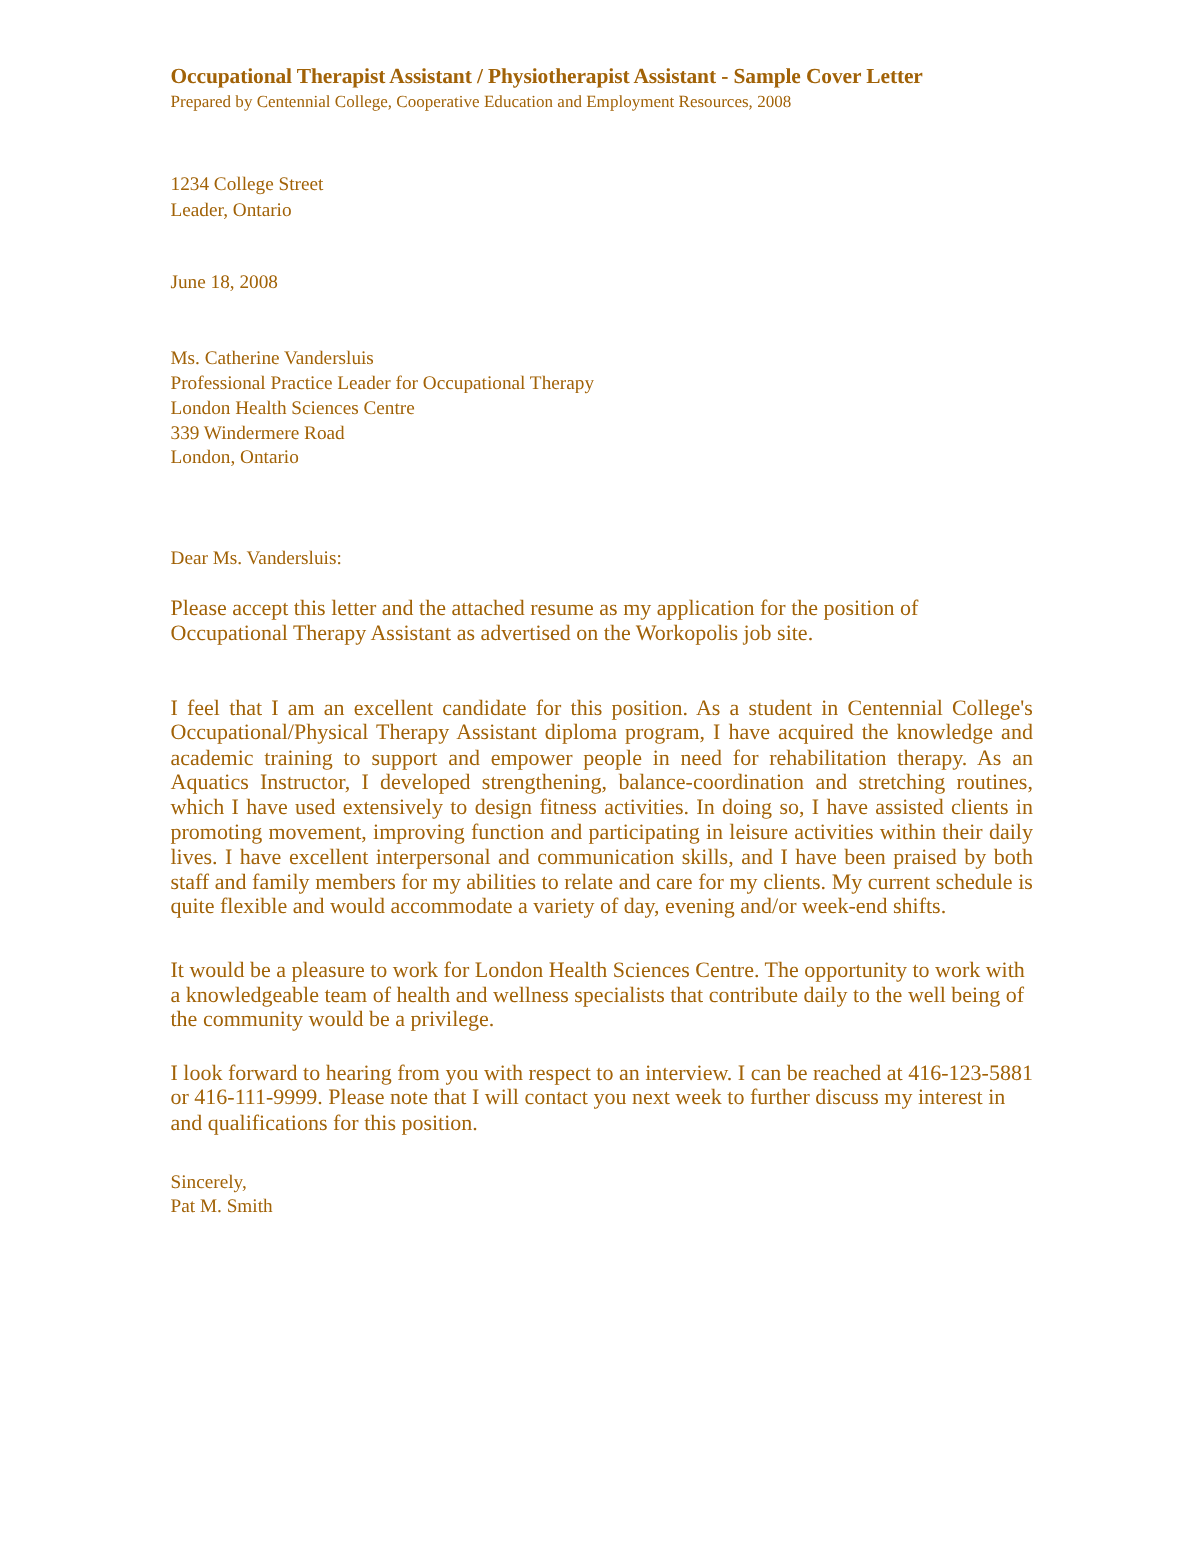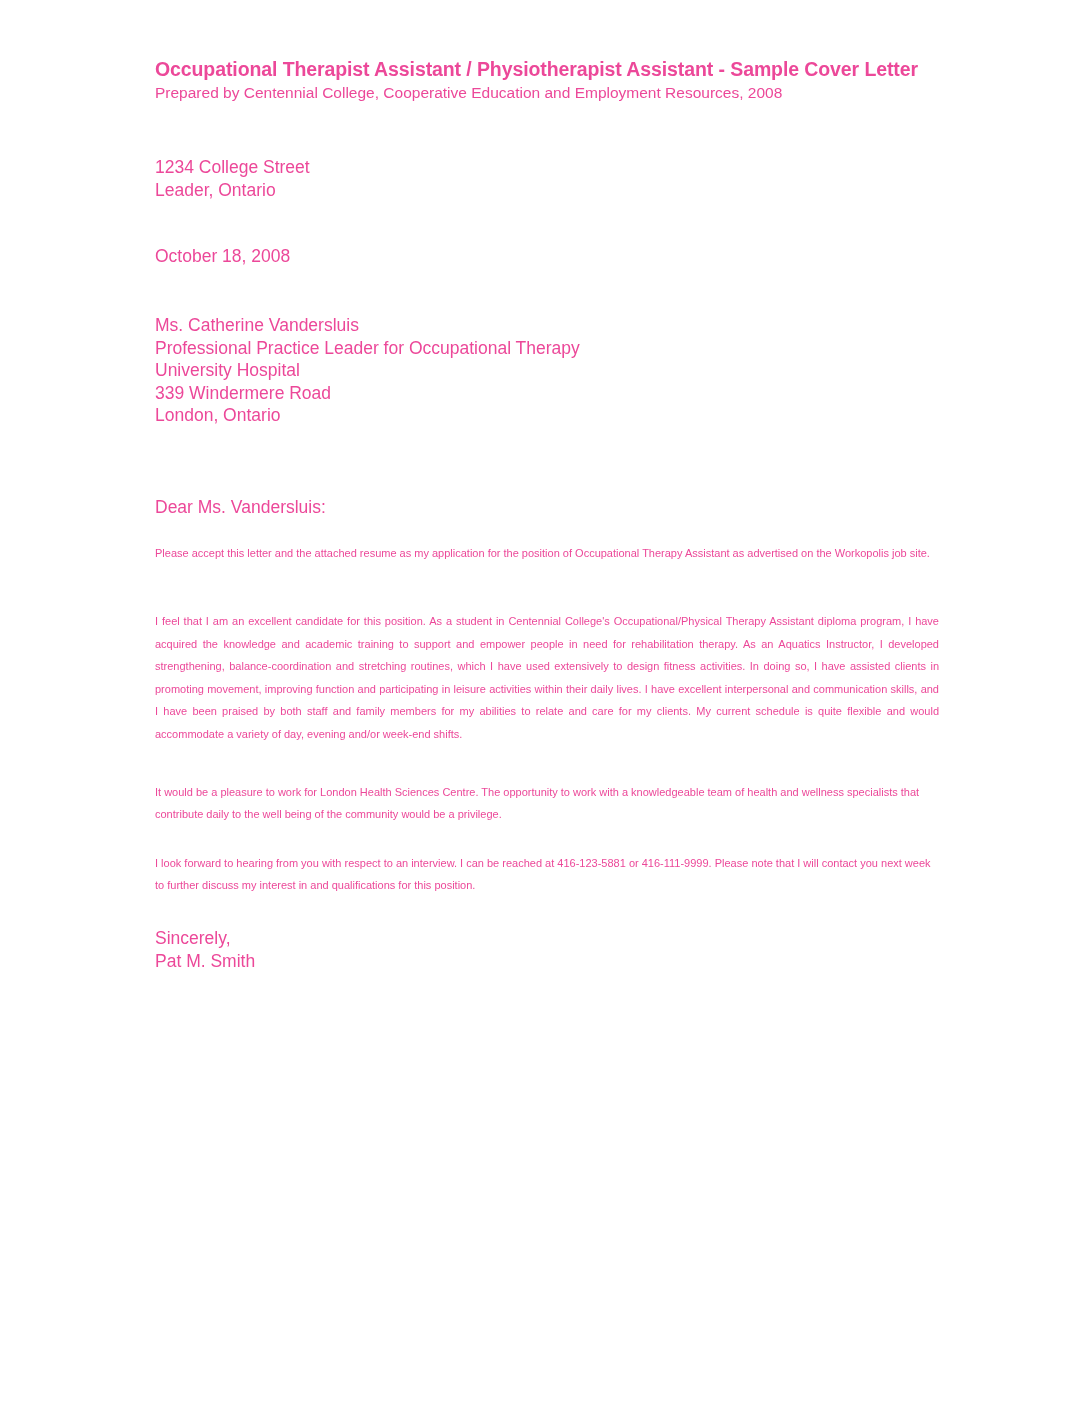--- a/index.html
+++ b/index.html
@@ -5,22 +5,22 @@
   html, body {
     margin: 0;
     padding: 0;
     background: #ffffff;
   }
   .page {
     position: relative;
     width: 1084px;
     height: 1403px;
     background: #ffffff;
-    font-family: Liberation Sans, sans-serif;
-    color: #ec4899;
+    font-family: Liberation Serif, serif;
+    color: #a16207;
     overflow: hidden;
   }
   .content {
     position: absolute;
     left: 155px;
     top: 58px;
     width: 784px;
   }
 
   .doc-title {
@@ -44,21 +44,21 @@
     line-height: 22.6px;
     margin: 0;
   }
 
   .sender-address { margin-top: 53px; }
   .letter-date    { margin-top: 44px; }
   .recipient      { margin-top: 46px; }
   .salutation     { margin-top: 69px; }
 
   .para {
-    font-size: 11px;
+    font-size: 20px;
     line-height: 22.6px;
     margin: 0;
   }
   .para-intro     { margin-top: 24px; }
   .para-justified {
     margin-top: 45px;
     text-align: justify;
     text-justify: inter-word;
   }
   .para-plain     { margin-top: 35px; text-align: left; }
@@ -77,26 +77,26 @@
 
     <h1 class="doc-title">Occupational Therapist Assistant / Physiotherapist Assistant - Sample Cover Letter</h1>
 
     <div class="doc-subtitle">Prepared by Centennial College, Cooperative Education and Employment Resources, 2008</div>
 
     <div class="block sender-address">
       <span class="line">1234 College Street</span>
       <span class="line">Leader, Ontario</span>
     </div>
 
-    <div class="block letter-date">October 18, 2008</div>
+    <div class="block letter-date">June 18, 2008</div>
 
     <div class="block recipient">
       <span class="line">Ms. Catherine Vandersluis</span>
       <span class="line">Professional Practice Leader for Occupational Therapy</span>
-      <span class="line">University Hospital</span>
+      <span class="line">London Health Sciences Centre</span>
       <span class="line">339 Windermere Road</span>
       <span class="line">London, Ontario</span>
     </div>
 
     <div class="block salutation">Dear Ms. Vandersluis:</div>
 
     <p class="para para-intro">Please accept this letter and the attached resume as my application for the position of Occupational Therapy Assistant as advertised on the Workopolis job site.</p>
 
     <p class="para para-justified">I feel that I am an excellent candidate for this position. As a student in Centennial College's Occupational/Physical Therapy Assistant diploma program, I have acquired the knowledge and academic training to support and empower people in need for rehabilitation therapy. As an Aquatics Instructor, I developed strengthening, balance-coordination and stretching routines, which I have used extensively to design fitness activities. In doing so, I have assisted clients in promoting movement, improving function and participating in leisure activities within their daily lives. I have excellent interpersonal and communication skills, and I have been praised by both staff and family members for my abilities to relate and care for my clients. My current schedule is quite flexible and would accommodate a variety of day, evening and/or week-end shifts.</p>
 

